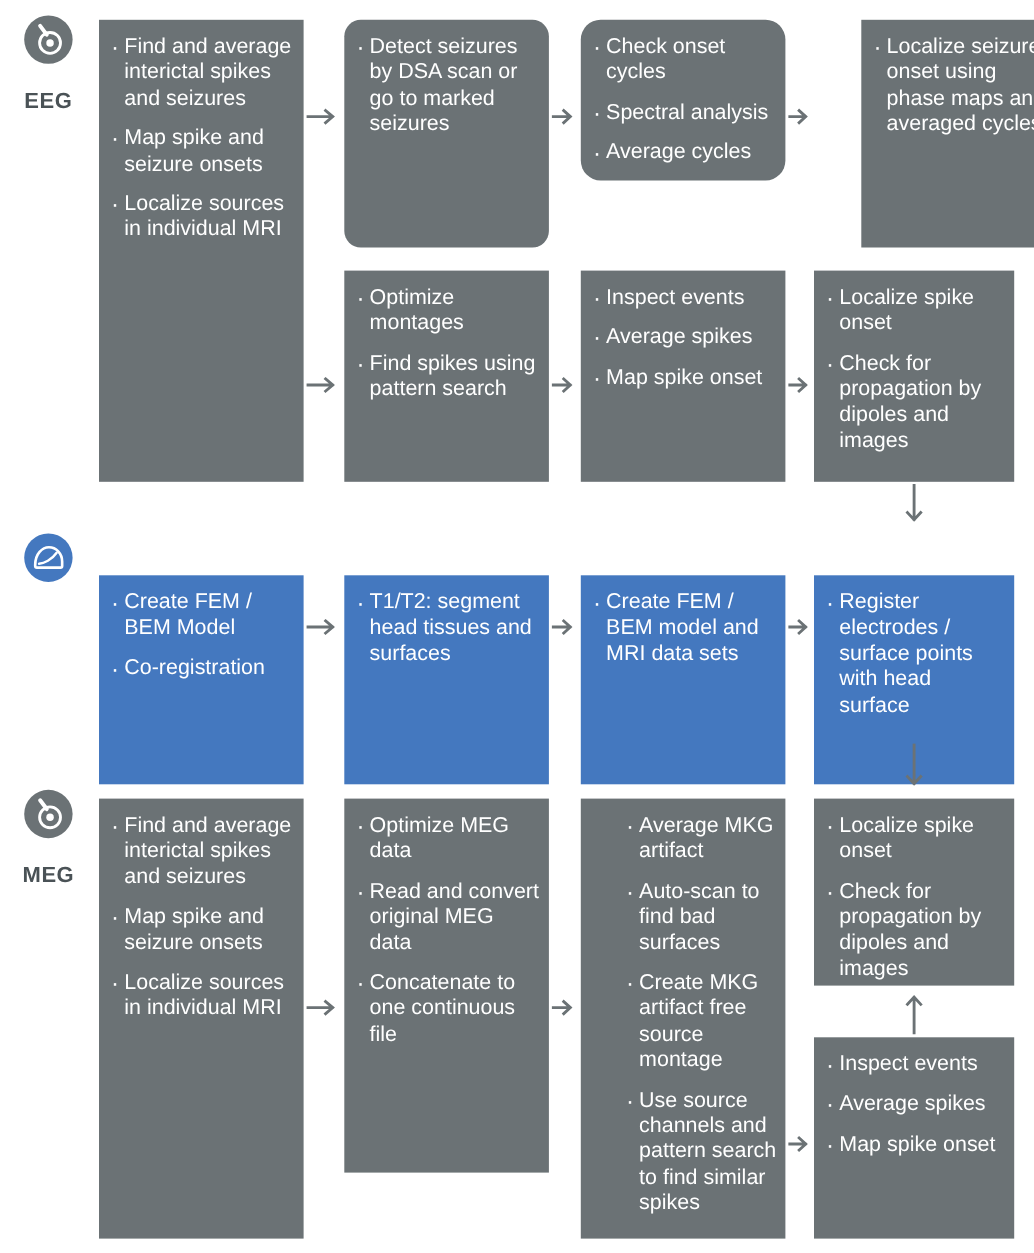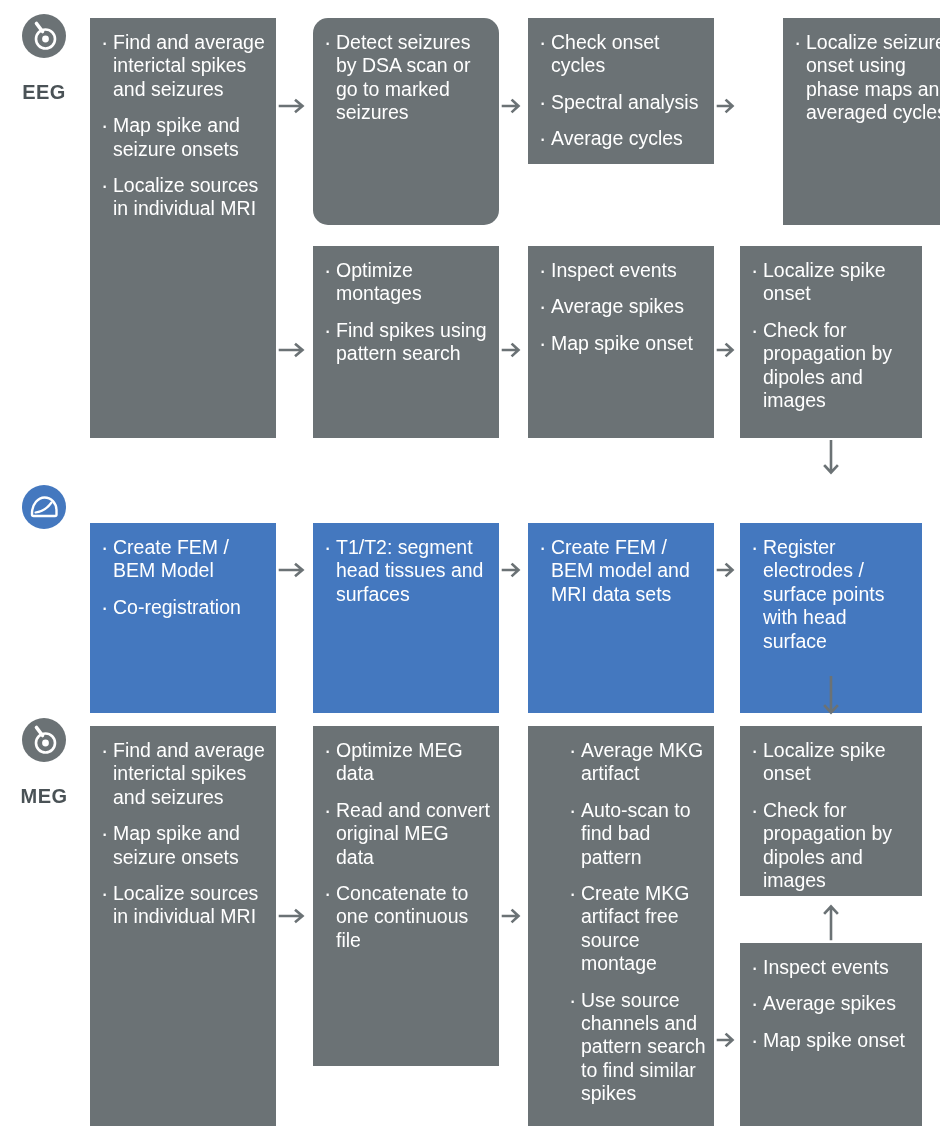--- a/index.html
+++ b/index.html
@@ -95,21 +95,21 @@
         <li>Localize sources in individual MRI</li>
       </ul>
   </div>
 
   <div class="box gray" style="left:313px; top:18px; width:186px; height:207px;border-radius:15px;">
     <ul>
         <li>Detect seizures by DSA scan or go to marked seizures</li>
       </ul>
   </div>
 
-  <div class="box gray" style="left:528px; top:18px; width:186px; height:146px;">
+  <div class="box gray" style="left:528px; top:18px; width:186px; height:146px;border-radius:18px;">
     <ul>
         <li>Check onset cycles</li>
         <li>Spectral analysis</li>
         <li>Average cycles</li>
       </ul>
   </div>
 
   <div class="box gray" style="left:740px; top:18px; width:182px; height:207px;margin-left:43px;">
     <ul>
         <li>Localize seizure onset using phase maps and averaged cycles</li>
@@ -175,21 +175,21 @@
     <ul>
         <li>Optimize MEG data</li>
         <li>Read and convert original MEG data</li>
         <li>Concatenate to one continuous file</li>
       </ul>
   </div>
 
   <div class="box gray" style="left:528px; top:726px; width:186px; height:400px;padding-left:40px;">
     <ul>
         <li>Average MKG artifact</li>
-        <li>Auto-scan to find bad pattern</li>
+        <li>Auto-scan to find bad surfaces</li>
         <li>Create MKG artifact free source montage</li>
         <li>Use source channels and pattern search to find similar spikes</li>
       </ul>
   </div>
 
   <div class="box gray" style="left:740px; top:726px; width:182px; height:170px;">
     <ul>
         <li>Localize spike onset</li>
         <li>Check for propagation by dipoles and images</li>
       </ul>

